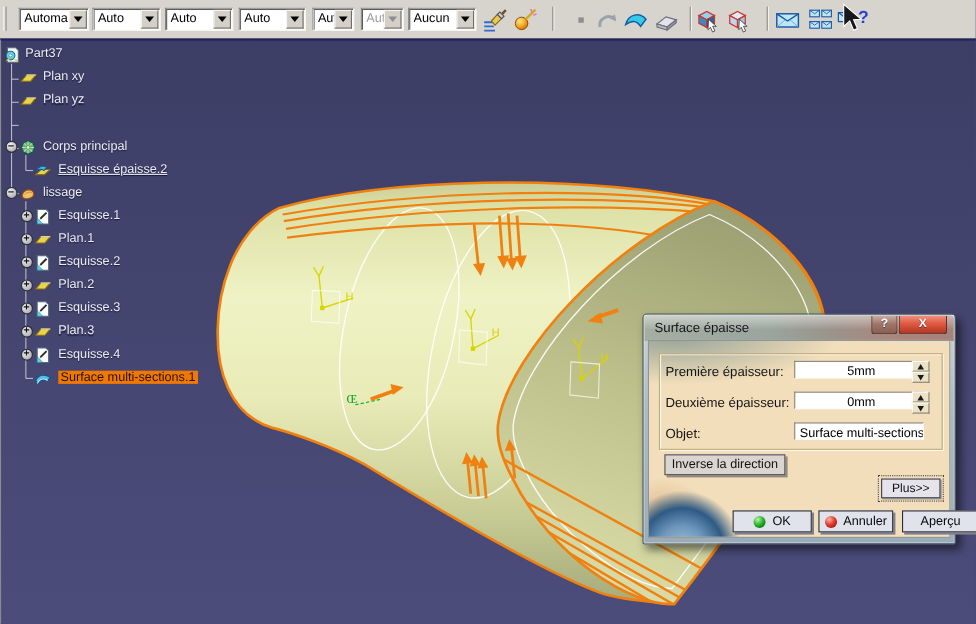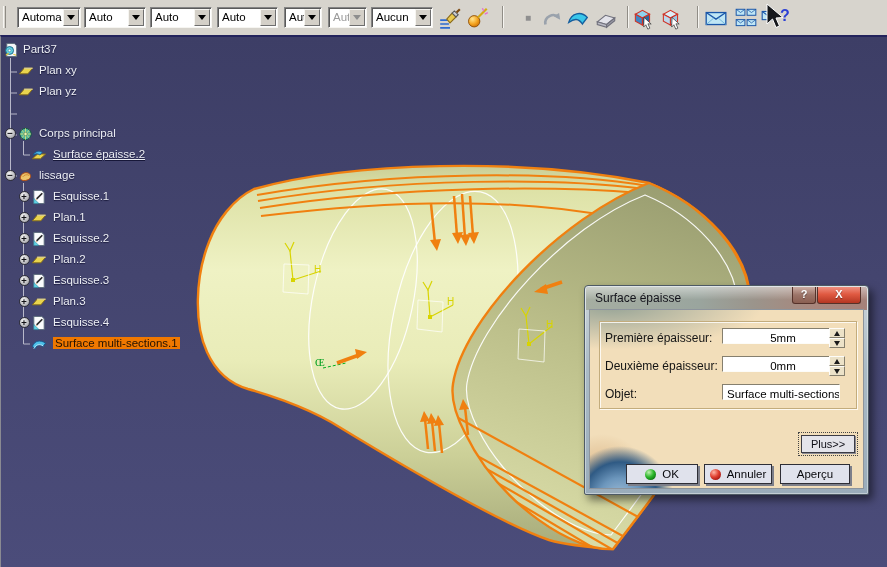--- a/index.html
+++ b/index.html
@@ -52,21 +52,21 @@
 .frow{position:absolute;left:0;height:20px;width:270px;}
 .frow .flabel{position:absolute;left:15px;top:3px;font-size:12px;color:#141414;white-space:nowrap;}
 .finput{position:absolute;left:132px;top:0;width:118px;height:16px;background:#fff;border:1px solid;border-color:#857f6e #fdfcf8 #fdfcf8 #857f6e;font-size:11.5px;color:#000;padding:3px 0 0 4px;white-space:nowrap;overflow:hidden;text-align:center;}
 .spin{position:absolute;left:239px;top:0;width:16px;height:20px;}
 .spin .sb{position:absolute;left:0;width:16px;height:10px;background:#ece2c8;border:1px solid;border-color:#fdfcf8 #857f6e #857f6e #fdfcf8;display:flex;align-items:center;justify-content:center;}
 .spin .sb.dn{top:10px;}
 .spin i.u{width:0;height:0;border-left:3.5px solid transparent;border-right:3.5px solid transparent;border-bottom:5px solid #1a1a1a;}
 .spin i.d{width:0;height:0;border-left:3.5px solid transparent;border-right:3.5px solid transparent;border-top:5px solid #1a1a1a;}
 #btn-inverse{position:absolute;left:14px;top:103px;width:110px;height:19px;background:#d9d6d1;border:1px solid #53504b;box-shadow:2px 2px 0 rgba(70,70,78,.55);font-size:11.5px;color:#111;text-align:center;line-height:17px;}
 #btn-plus{position:absolute;left:211px;top:125px;width:54px;height:18px;background:#e4e4ea;border:1px solid #3c3c44;box-shadow:1px 1px 0 #8a8a94;outline:1px dotted #444;outline-offset:2px;font-size:11px;color:#101018;text-align:center;line-height:16px;}
-.cbtn{position:absolute;top:154px;height:20px;background:#e0e2ec;border:1px solid #2e2e36;box-shadow:2px 2px 0 #7d7f8a;font-size:11.5px;color:#08080c;display:flex;align-items:center;justify-content:center;gap:6px;}
+.cbtn{position:absolute;top:154px;height:20px;background:#e0e2ec;border:1px solid #2e2e36;box-shadow:2px 2px 0 #7d7f8a;font-size:11.5px;color:#08080c;display:flex;align-items:center;justify-content:center;gap:6px;margin-left:40px;}
 #btn-ok{left:36px;width:72px;}
 #btn-cancel{left:114px;width:68px;}
 #btn-preview{left:190px;width:70px;}
 .ball{width:11px;height:11px;border-radius:50%;}
 .ball.green{background:radial-gradient(circle at 35% 30%,#c0f0b0,#2db82d 45%,#0d7a12 78%,#065207);}
 .ball.red{background:radial-gradient(circle at 35% 30%,#ffb4a4,#e04030 45%,#a01410 82%,#700808);}
 </style>
 </head>
 <body>
 
@@ -346,21 +346,21 @@
             <path d="M8 2.5v12M2.2 8.5h11.6M4 4.5l8 8M12 4.5l-8 8" stroke="#cfe27a" stroke-width="1" fill="none"></path>
             <circle cx="8" cy="8.5" r="1.8" fill="#f0f4b0" stroke="#14543c" stroke-width="0.5"></circle>
           </svg></span>
         <span class="tlabel" style="left:38px">Corps principal</span>
       </div>
       <div class="trow" style="top: 110px;">
         <span class="ticon" style="left:30px"><svg viewBox="0 0 17 17">
             <polygon points="1.5,12.5 7,7.5 15.5,7.5 10,12.5" fill="#e9d44e" stroke="#8a6f14"></polygon>
             <path d="M2.5,8.5 C4,4.5 9,3.5 12,5.5 L9.5,8.5 C7,6.8 5,7 2.5,8.5 Z" fill="#4ab4e4" stroke="#145c94"></path>
           </svg></span>
-        <span class="tlabel underline" style="left:52px">Surface épaisse.2</span>
+        <span class="tlabel underline" style="left:52px">Esquisse épaisse.2</span>
       </div>
       <div class="trow" style="top: 131px;">
         <div class="exp" style="left:3.5px">−</div>
         <span class="ticon" style="left:17px"><svg viewBox="0 0 17 17">
             <path d="M2.5 11.5C2 6.5 7 3.8 11 5.4 14.5 6.8 14 11.5 10.5 12.5 7 14.2 3.5 13.5 2.5 11.5Z" fill="#ecc46a" stroke="#b04a10"></path>
             <path d="M5 9.5c1.5-2.5 5-3 7-1.5" fill="none" stroke="#c87820" stroke-width="0.8"></path>
           </svg></span>
         <span class="tlabel" style="left:38px">lissage</span>
       </div>
       <div class="trow" style="top: 152px;">
@@ -468,20 +468,21 @@
             <span class="sb dn">
               <i class="d"></i>
             </span>
           </span>
         </div>
         <div class="frow" style="top: 74px;">
           <span class="flabel">Objet:</span>
           <span class="finput">Surface multi-sections.1</span>
         </div>
       </div>
+    <div id="btn-inverse">Inverse la direction</div>
     <div id="btn-plus">Plus&gt;&gt;</div>
     <div class="cbtn" id="btn-ok">
         <span class="ball green"></span>
         <span>OK</span>
       </div>
     <div class="cbtn" id="btn-cancel">
         <span class="ball red"></span>
         <span>Annuler</span>
       </div>
     <div class="cbtn" id="btn-preview">

